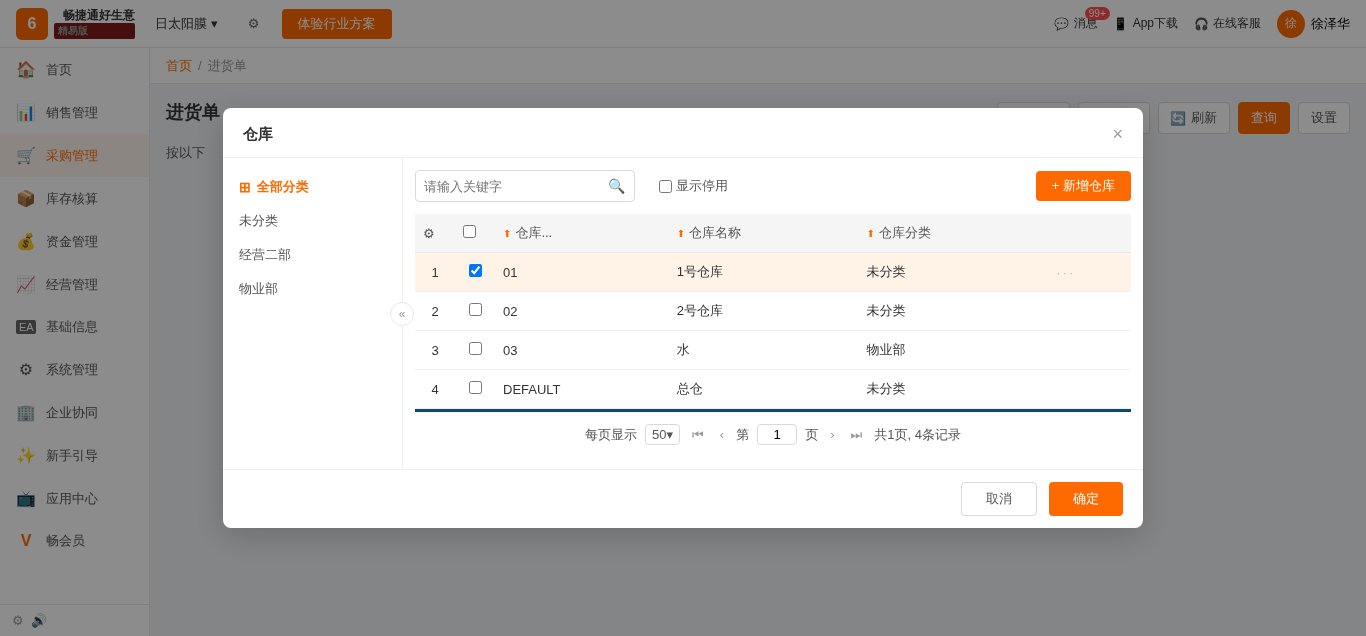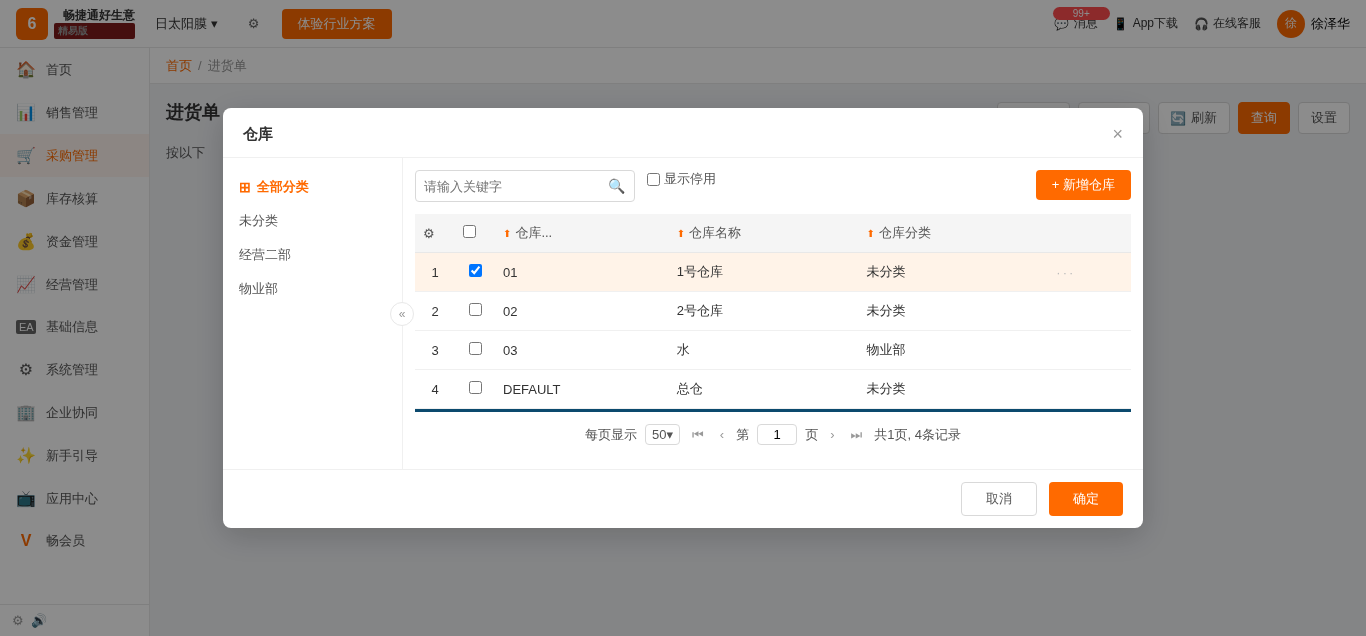--- a/index.html
+++ b/index.html
@@ -61,21 +61,21 @@
       margin-left: auto;
       display: flex;
       align-items: center;
       gap: 16px;
     }
     .header-badge { position: relative; display: flex; align-items: center; gap: 4px; cursor: pointer; color: #333; font-size: 12px; }
     .badge-dot {
       background: #ff4d4f;
       color: white;
       font-size: 10px;
-      padding: 1px 20px;
+      padding: 1px 4px;
       border-radius: 8px;
       position: absolute;
       top: -8px; right: -12px;
     }
     .avatar { width: 28px; height: 28px; background: #ff6a00; border-radius: 50%; display: flex; align-items: center; justify-content: center; color: white; font-size: 12px; }
 
     
     .main-layout { display: flex; height: calc(636px - 48px); }
 
     
@@ -197,22 +197,22 @@
       display: flex; align-items: center; justify-content: center;
       cursor: pointer;
       font-size: 12px;
       color: #999;
     }
 
     
     .table-area { flex: 1; display: flex; flex-direction: column; padding: 12px; }
     .table-toolbar {
       display: flex;
-      align-items: flex-start;
-      gap: 12px;
+      align-items: center;
+      gap: 24px;
       margin-bottom: 12px;
     }
     .search-box {
       display: flex; align-items: center;
       border: 1px solid #d9d9d9;
       border-radius: 4px;
       padding: 0 8px;
       height: 32px;
       width: 220px;
     }

